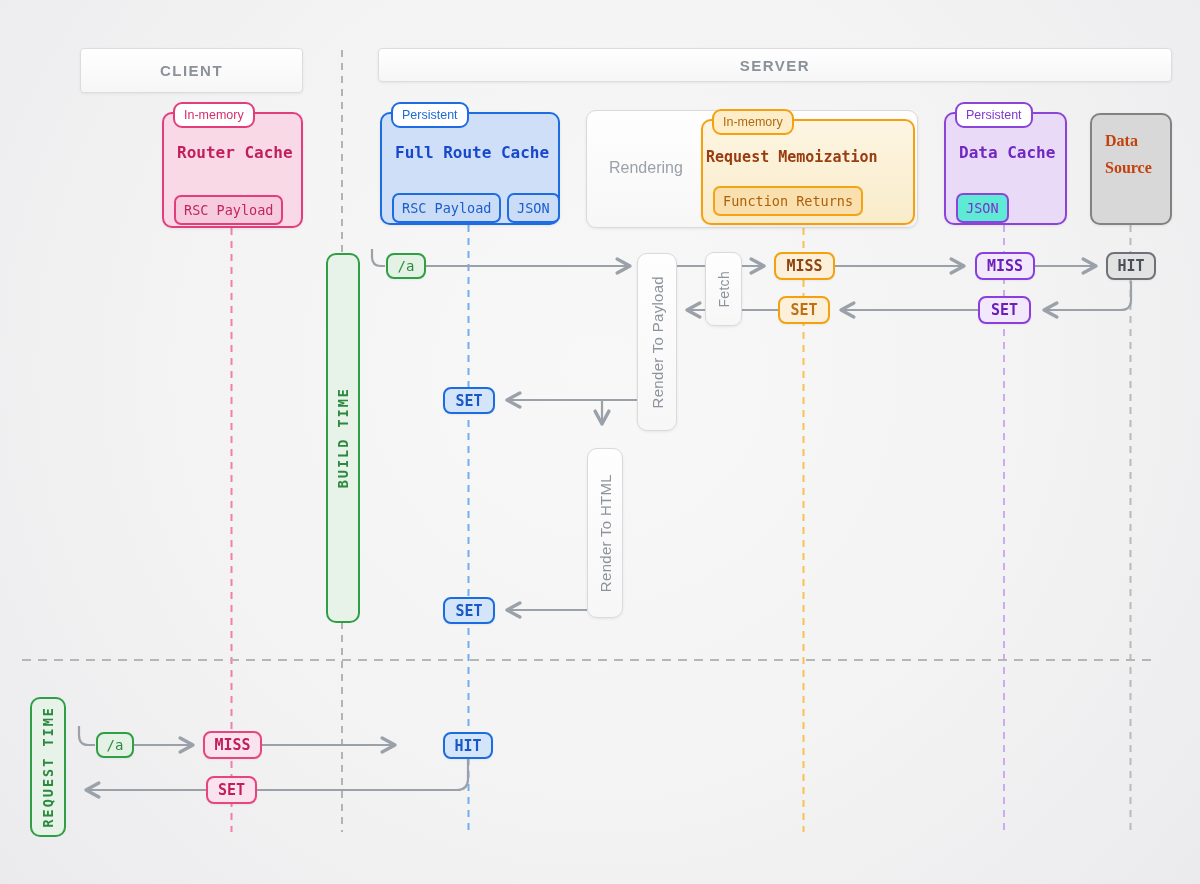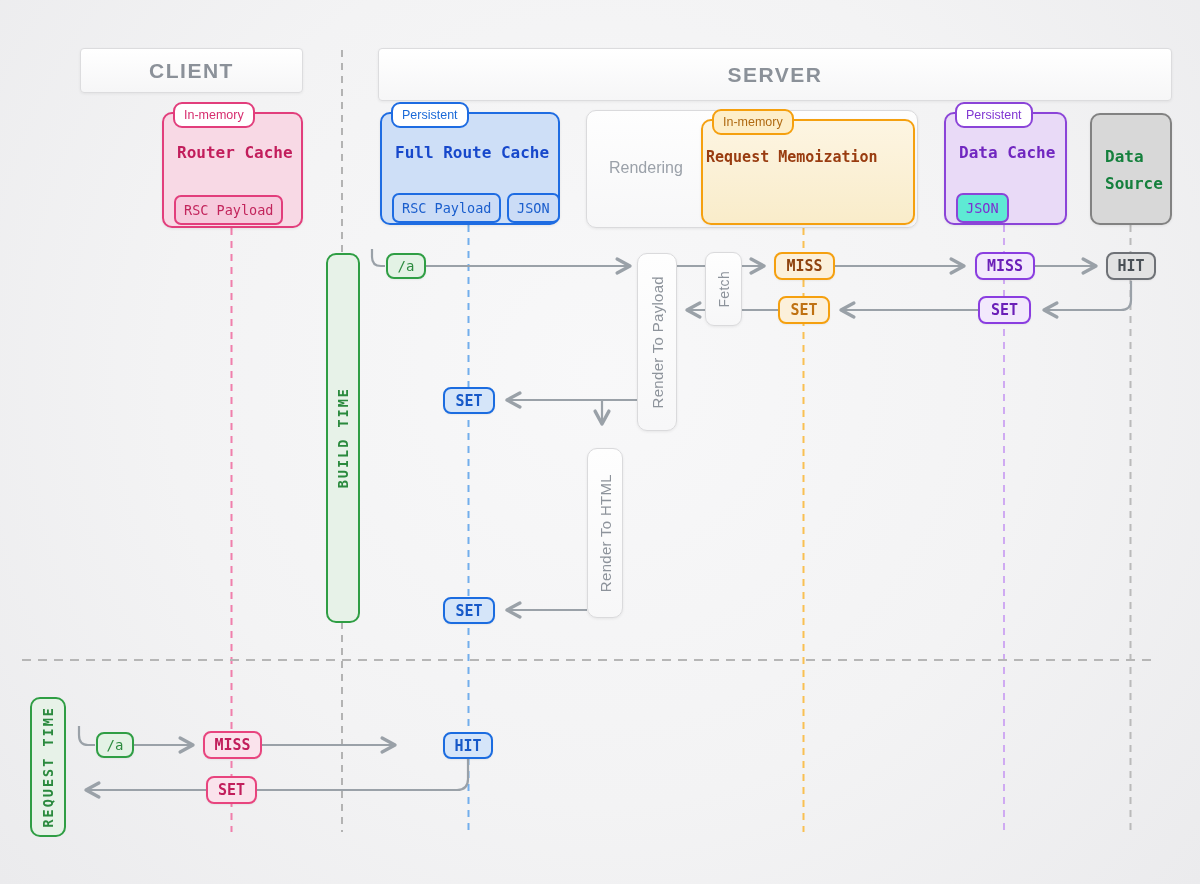--- a/index.html
+++ b/index.html
@@ -12,21 +12,21 @@
   #stage{position:absolute;inset:0;width:1200px;height:884px;}
   #wires{position:absolute;left:0;top:0;z-index:1;}
   .node{position:absolute;z-index:2;box-sizing:border-box;}
 
   
   .lane-header{
     background:linear-gradient(180deg,#ffffff 0%,#f6f6f7 100%);
     border:1.5px solid #dcdcde;border-radius:4px;
     box-shadow:0 1px 3px rgba(0,0,0,.06);
     display:flex;align-items:center;justify-content:center;
-    color:#8b9199;font-weight:bold;font-size:21px;letter-spacing:1.5px;
+    color:#8b9199;font-weight:bold;font-size:15px;letter-spacing:1.5px;
   }
 
   
   .cache-box{border-radius:10px;border-width:2.5px;border-style:solid;box-shadow:0 1px 3px rgba(0,0,0,.07);}
   .cache-title{position:absolute;left:13px;top:29px;font-family:"DejaVu Sans Mono",monospace;font-weight:bold;font-size:16px;white-space:nowrap;}
   .tag{
     position:absolute;top:-12px;left:9px;height:22px;padding:0 9px;border-radius:9px;
     border-width:2px;border-style:solid;display:flex;align-items:center;
     font-size:12.5px;font-weight:500;white-space:nowrap;background:#fff;
   }
@@ -49,21 +49,21 @@
   .orange-box .cache-title{color:#993c10;font-size:15px;}
   .orange-tag{border-color:#f5a00f;color:#b06a12;background:#fdeec9;}
   .orange-mini{border-color:#f2a414;background:#f9e0ae;color:#ad5f0b;}
 
   .purple-box{border-color:#8b44d8;background:#e9daf7;}
   .purple-box .cache-title{color:#7127c0;}
   .purple-tag{border-color:#8b44d8;color:#8137d2;}
   .purple-mini{border-color:#8b44d8;background:#5eead4;color:#7c2fd0;}
 
   .gray-box{border-color:#828282;background:#d8d8d8;}
-  .gray-box .cache-title{color:#15803d;white-space:normal;line-height:1.7;top:28px;}
+  .gray-box .cache-title{color:#c2410c;white-space:normal;line-height:1.7;top:12px;font-family:Liberation Serif, serif;}
 
   
   .proc{
     background:linear-gradient(180deg,#fefefe 0%,#f7f7f8 100%);
     border:1.5px solid #dadadc;border-radius:10px;
     box-shadow:0 1px 3px rgba(0,0,0,.07);
     display:flex;align-items:center;justify-content:center;
   }
   .vtext{
     writing-mode:vertical-rl;transform:rotate(180deg);
@@ -129,21 +129,21 @@
 
     <path d="M79,726 V735 Q79,745 88,745 L95,745" fill="none" stroke="#9aa1a8" stroke-width="2.2"></path>
     <path d="M134,745 H193" fill="none" stroke="#9aa1a8" stroke-width="2.2" marker-end="url(#arr)"></path>
     <path d="M262,745 H395" fill="none" stroke="#9aa1a8" stroke-width="2.2" marker-end="url(#arr)"></path>
     <path d="M468,759 V779 Q468,790 457,790 H86" fill="none" stroke="#9aa1a8" stroke-width="2.2" marker-end="url(#arr)"></path>
   </svg>
 
   <div class="node lane-header" style="left:80px;top:48px;width:223px;height:45px;">
     <span>CLIENT</span>
   </div>
-  <div class="node lane-header" style="left:378px;top:48px;width:794px;height:53px;">
+  <div class="node lane-header" style="left:378px;top:48px;width:794px;height:34px;">
     <span>SERVER</span>
   </div>
 
   <div class="node cache-box pink-box" style="left:162px;top:112px;width:141px;height:116px;">
     <span class="tag pink-tag">In-memory</span>
     <span class="cache-title">Router Cache</span>
     <span class="mini-chip pink-mini" style="left:10px;top:81px;">RSC Payload</span>
   </div>
 
   <div class="node cache-box blue-box" style="left:380px;top:112px;width:180px;height:113px;">
@@ -151,20 +151,21 @@
     <span class="cache-title">Full Route Cache</span>
     <span class="mini-chip blue-mini" style="left:10px;top:79px;">RSC Payload</span>
     <span class="mini-chip blue-mini" style="left:125px;top:79px;">JSON</span>
   </div>
 
   <div class="node proc" style="left:586px;top:110px;width:332px;height:118px;justify-content:flex-start;">
     <span class="rendering-label">Rendering</span>
     <div class="cache-box orange-box" style="position:absolute;left:114px;top:8px;width:210px;height:102px;">
       <span class="tag orange-tag">In-memory</span>
       <span class="cache-title" style="left:3px;top:27px;">Request Memoization</span>
+      <span class="mini-chip orange-mini" style="left:10px;top:65px;">Function Returns</span>
     </div>
   </div>
 
   <div class="node cache-box purple-box" style="left:944px;top:112px;width:123px;height:113px;">
     <span class="tag purple-tag">Persistent</span>
     <span class="cache-title">Data Cache</span>
     <span class="mini-chip purple-mini" style="left:10px;top:79px;">JSON</span>
   </div>
 
   <div class="node cache-box gray-box" style="left:1090px;top:113px;width:82px;height:112px;">

